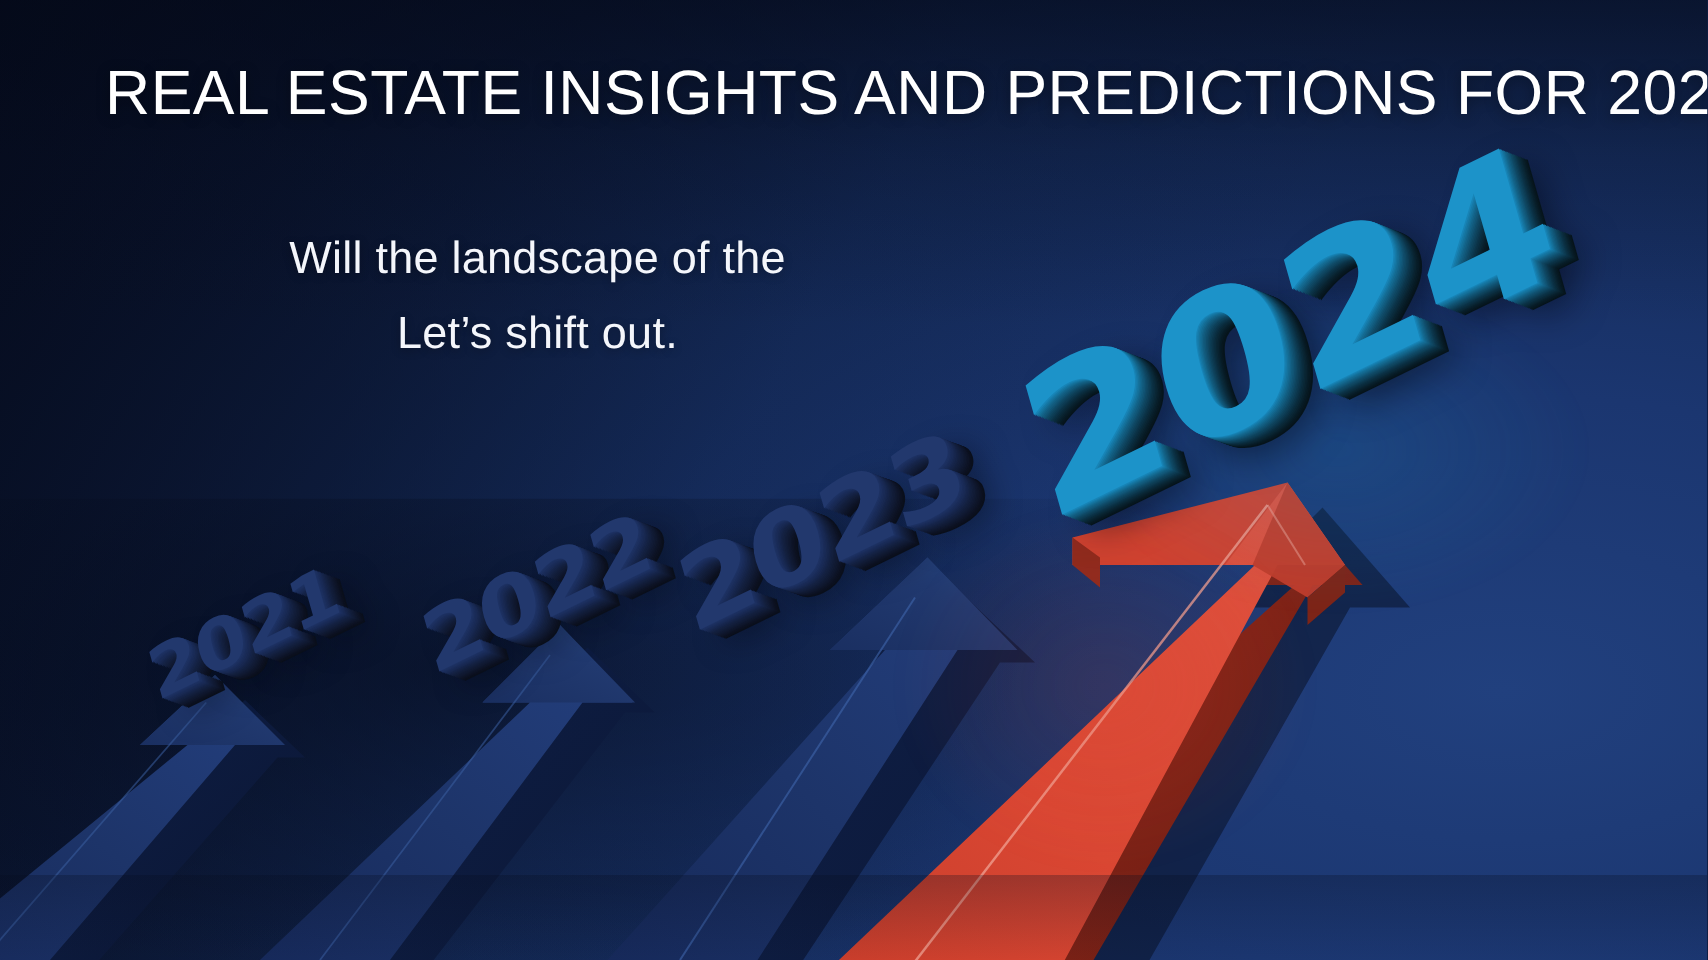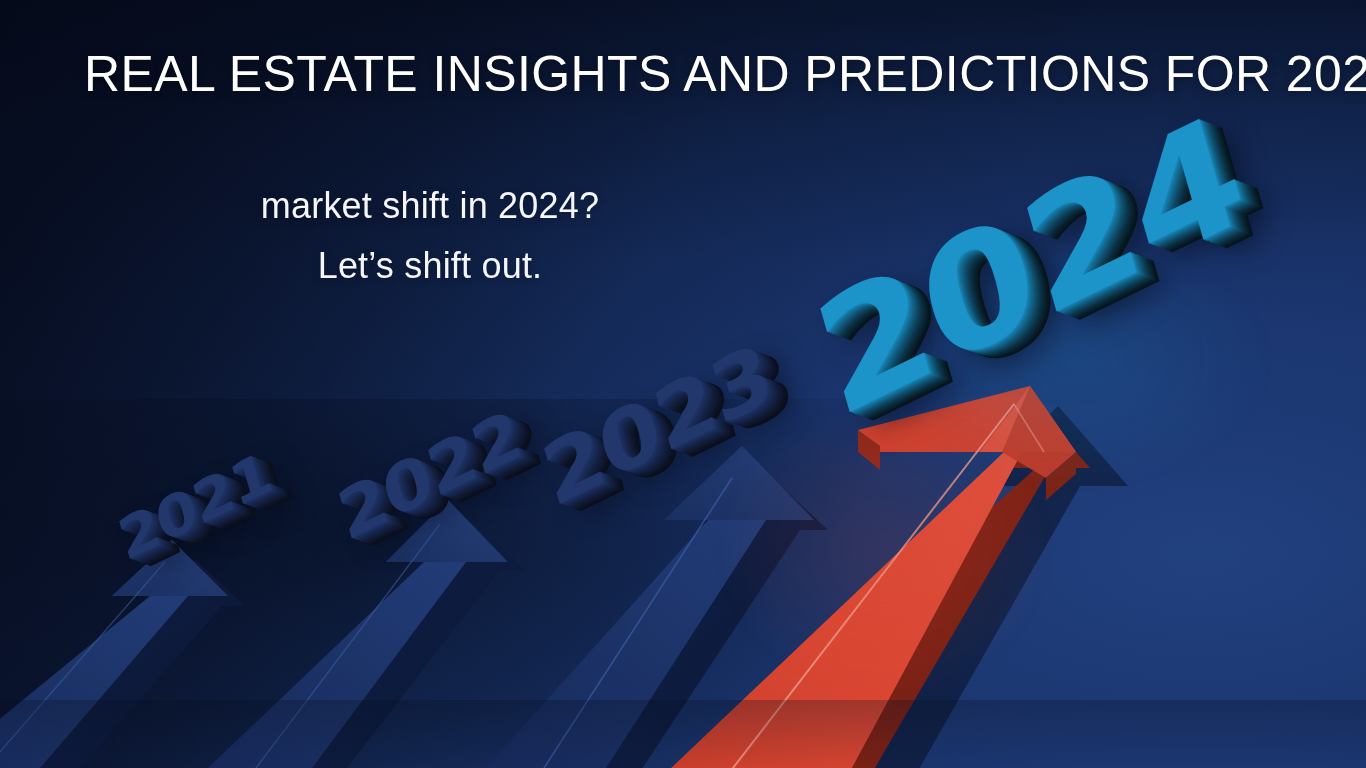--- a/index.html
+++ b/index.html
@@ -268,17 +268,17 @@
     <div class="year-label year-dark y2022">2022</div>
 
     <div class="year-label year-dark y2023">2023</div>
 
     <div class="year-label year-bright y2024">2024</div>
   </div>
 
   <div class="title">REAL ESTATE INSIGHTS AND PREDICTIONS FOR 2024</div>
 
   <div class="subtitle">
-    <span class="line">market shift in 2024?</span>
+    <span class="line">Will the landscape of the</span>
     <span class="line">Let’s shift out.</span>
   </div>
 
 </div>
 
 </body></html>

